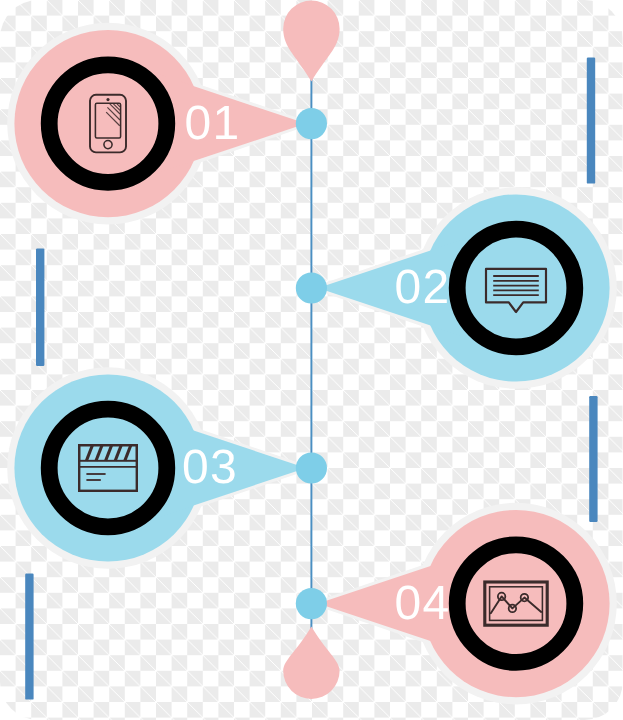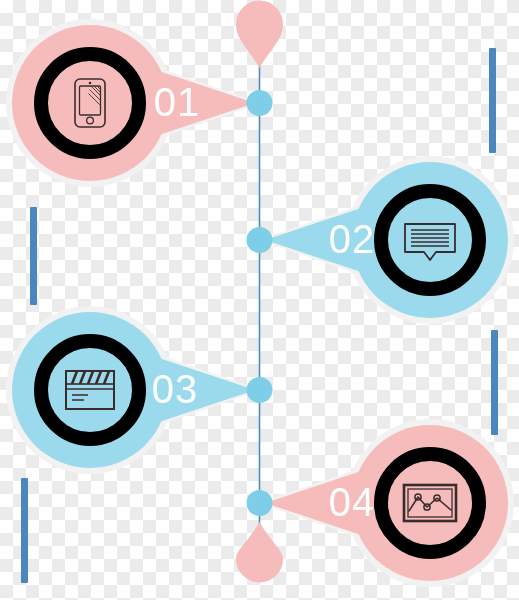--- a/index.html
+++ b/index.html
@@ -13,20 +13,21 @@
     position:relative;
     width:519px;height:600px;
     overflow:hidden;
     
     background-color:#ffffff;
     background-image:
       linear-gradient(45deg,#ebebeb 25%,transparent 25%,transparent 75%,#ebebeb 75%,#ebebeb),
       linear-gradient(45deg,#ebebeb 25%,transparent 25%,transparent 75%,#ebebeb 75%,#ebebeb);
     background-size:26px 26px;
     background-position:0 0,13px 13px;
+    border-radius:32px;
   }
   #art{position:absolute;inset:0;}
   .num{
     fill:#ffffff;
     font-family:"Liberation Sans", sans-serif;
     font-size:40px;
     font-weight:400;
     letter-spacing:1px;
     dominant-baseline:middle;
     text-anchor:middle;

